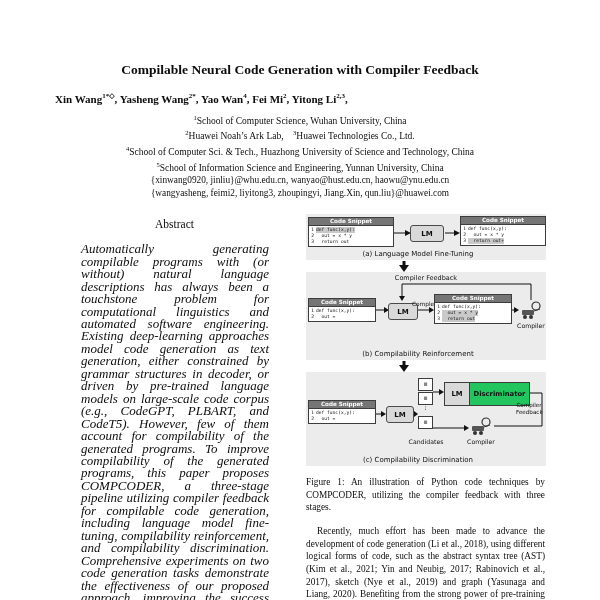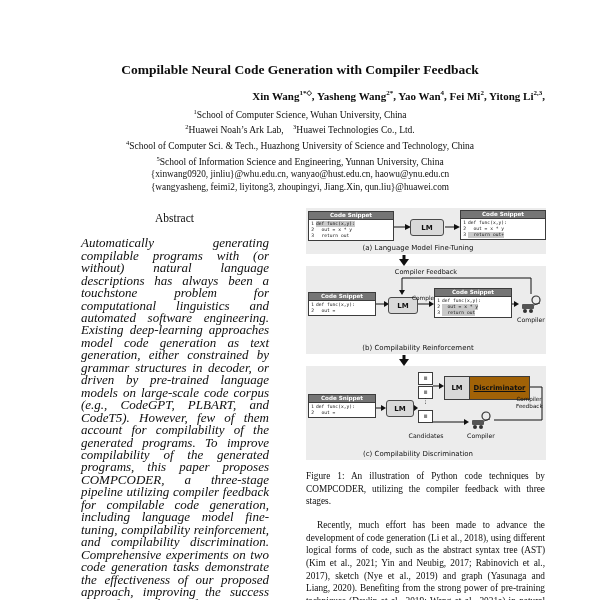--- a/index.html
+++ b/index.html
@@ -1,20 +1,20 @@
 <!DOCTYPE html>
 <html><head>
 <meta charset="utf-8">
 <style>
   html,body{margin:0;padding:0;background:#ffffff;}
   body{width:600px;height:600px;overflow:hidden;}
   .page{position:relative;width:600px;height:600px;box-sizing:border-box;
         padding:62px 55px 0 55px;font-family:"Liberation Serif",serif;color:#0d0d0d;border-radius:27px;}
   .title{font-size:13.5px;font-weight:bold;text-align:center;line-height:16px;margin:0 0 8px 0;}
-  .authors-line{text-align:right;font-weight:bold;font-size:11px;line-height:14px;}
+  .authors-line{text-align:left;font-weight:bold;font-size:11px;line-height:20px;}
   .authors-line sup{font-size:7px;font-weight:bold;}
   .affils{margin-top:3px;text-align:center;font-size:9.5px;line-height:12.5px;}
   .affils sup{font-size:6.5px;}
   .emails{text-align:center;font-size:9.3px;line-height:12.5px;}
   .columns{display:flex;gap:12px;margin-top:15px;}
   .col{width:240px;box-sizing:border-box;}
   .abs-head{font-size:11.5px;font-weight:normal;text-align:center;margin:4px 0 9px 0;}
   .abs-body{font-size:13px;line-height:12.45px;text-align:justify;padding:0 25px 0 26px;font-style:italic;}
   .sec-head{font-size:11.5px;font-weight:bold;margin:15px 0 9px 0;}
   .sec-num{margin-right:13px;}
@@ -35,21 +35,21 @@
   .code-body{padding:1px 1px;}
   .code-line{display:flex;font-family:"DejaVu Sans Mono",monospace;font-size:4.6px;line-height:6px;white-space:pre;}
   .code-line .ln{width:4px;text-align:right;margin-right:2px;flex:none;}
   .code-line.hl .ct{background:#c9c9c9;}
   .lm-box{position:absolute;border:1px solid #4a4a4a;background:#d9d9d9;border-radius:3px;
           font-family:"DejaVu Sans",sans-serif;font-size:7px;font-weight:bold;
           display:flex;align-items:center;justify-content:center;}
   .disc-box{position:absolute;border:1px solid #3c3c3c;display:flex;
             font-family:"DejaVu Sans",sans-serif;font-size:6.8px;font-weight:bold;}
   .disc-lm{background:#d9d9d9;width:24px;display:flex;align-items:center;justify-content:center;border-right:1px solid #3c3c3c;}
-  .disc-main{background:#a16207;flex:1;display:flex;align-items:center;justify-content:center;color:#111;text-decoration:underline;}
+  .disc-main{background:#22c55e;flex:1;display:flex;align-items:center;justify-content:center;color:#111;}
   .fig-label{position:absolute;font-family:"DejaVu Sans",sans-serif;color:#111;}
   .panel-caption{position:absolute;left:0;right:16px;bottom:2px;text-align:center;
                  font-family:"DejaVu Sans",sans-serif;font-size:7px;color:#111;}
   .cand{position:absolute;width:13px;height:11px;border:1px solid #3c3c3c;background:#fff;
         font-size:6px;line-height:10px;text-align:center;font-family:"DejaVu Sans Mono",monospace;}
   .cand-dots{position:absolute;font-size:7px;font-family:"DejaVu Sans",sans-serif;}
   .compiler-icon{position:absolute;}
   .fig-caption{font-size:9.3px;line-height:12.3px;text-align:justify;margin:10px 0 12px 0;}
 </style>
 </head>

